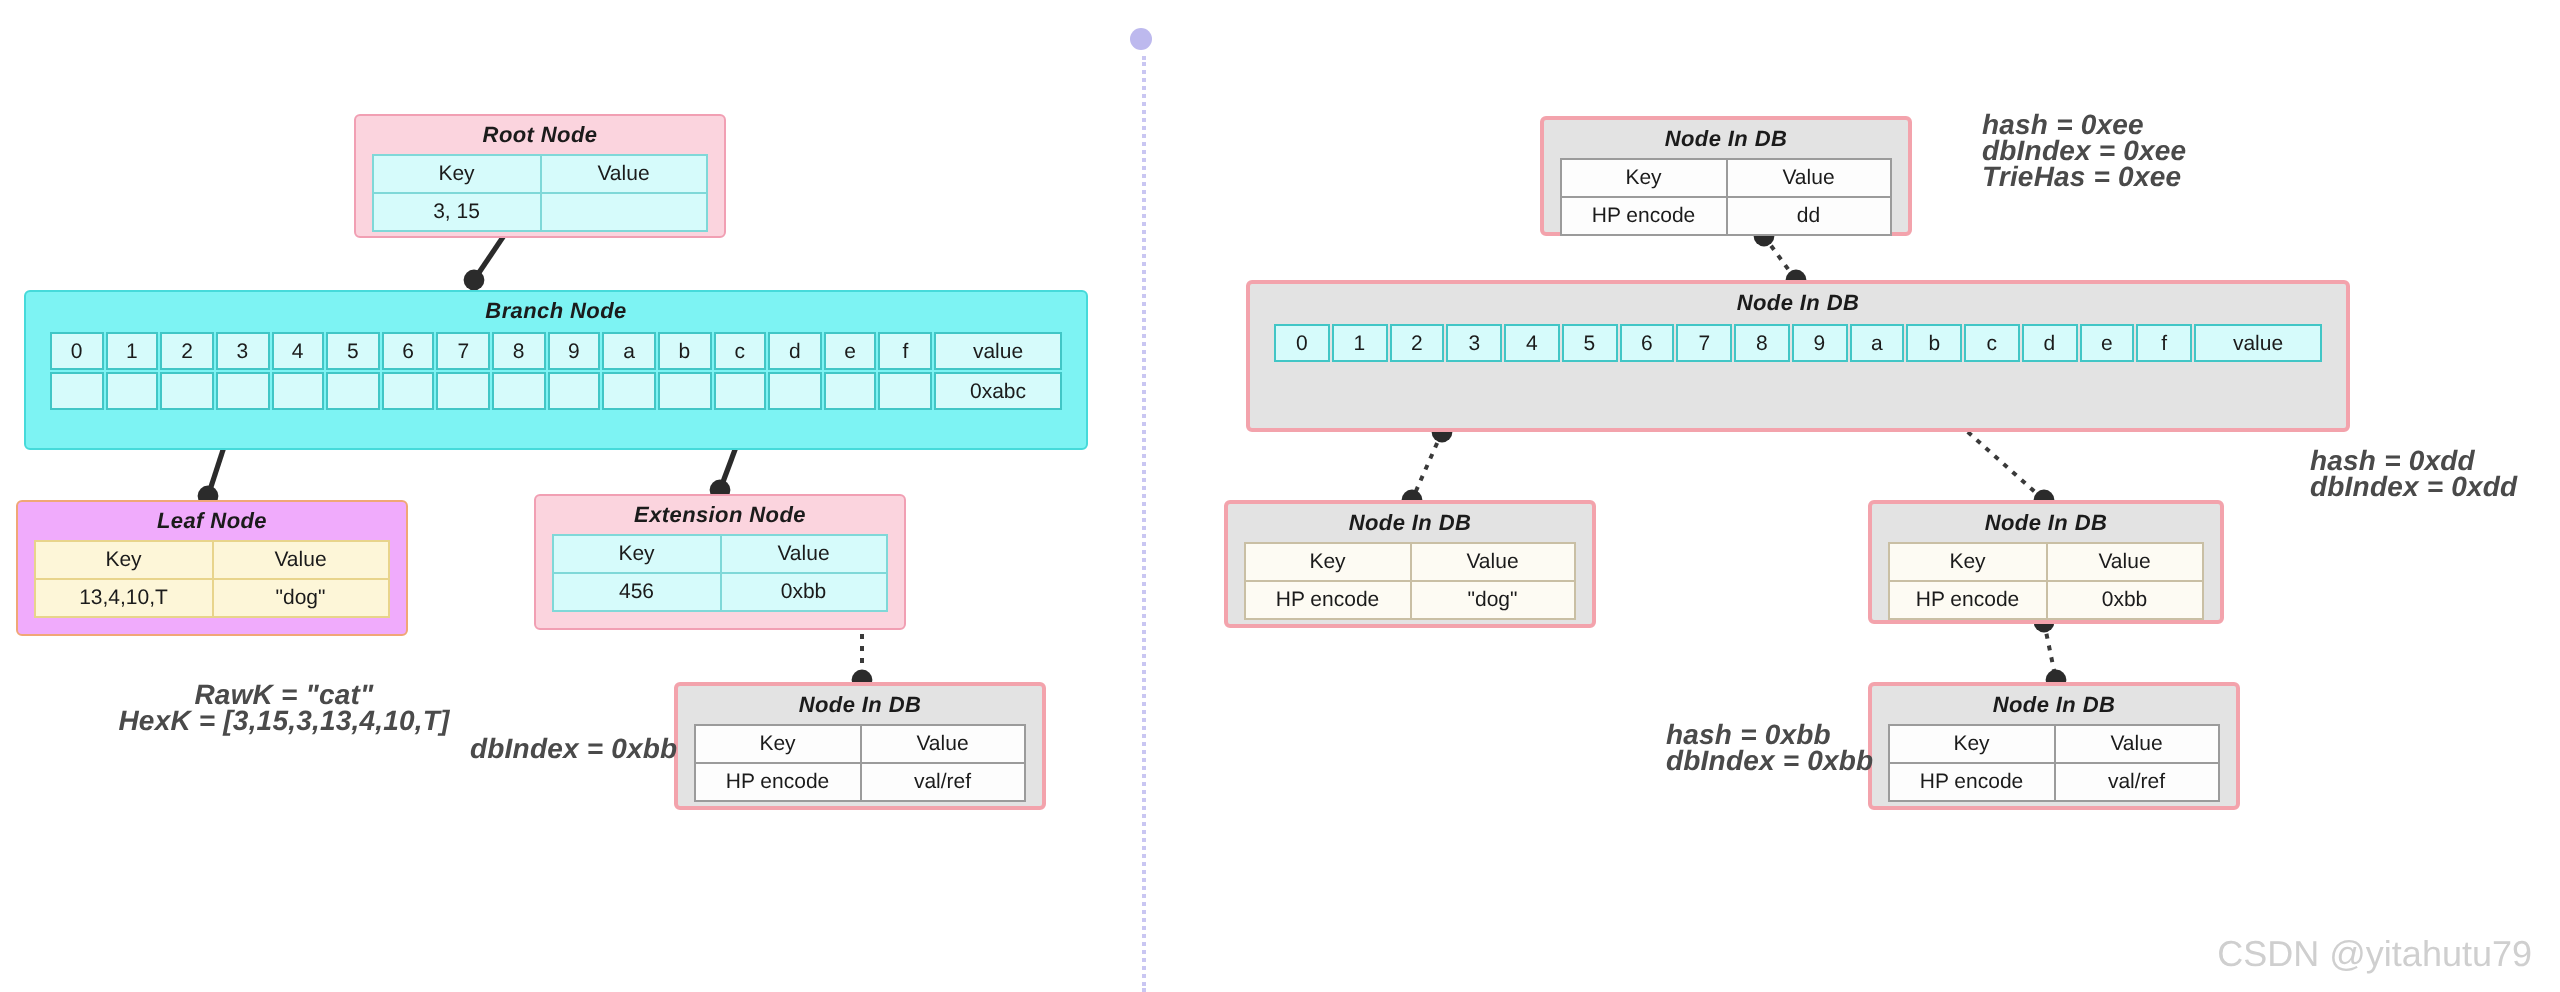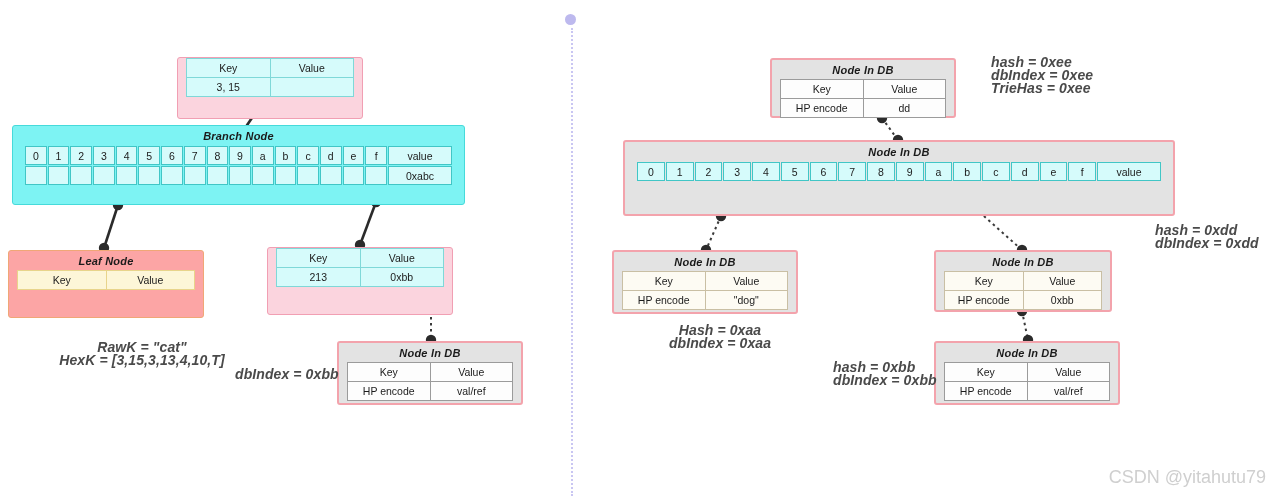--- a/index.html
+++ b/index.html
@@ -20,21 +20,21 @@
   .tbl td{
     font-size:10.5px;text-align:center;color:#1b1b1b;height:16px;padding:1px 2px;
     border:1px solid #9b9b9b;
   }
 
   
   .card.pink{background:#fbd4de;border:1px solid #f19fb3;}
   .card.pink .tbl td{background:#d6fbfb;border:1px solid #7fd8d8;}
 
   
-  .card.orange{background:#fca5a5;border:1px solid #f0a776;}
+  .card.orange{background:#f0abfc;border:1px solid #f0a776;}
   .card.orange .tbl td{background:#fdf6d8;border:1px solid #e8d48b;}
 
   
   .card.cyan{background:#7df3f3;border:1px solid #46dada;}
 
   
   .card.grey{background:#e3e3e3;border:2px solid #f3a3ac;}
   .card.grey .title{color:#1b1b1b;}
   .card.grey .tbl td{background:#fdfdfd;border:1px solid #9b9b9b;}
   .card.grey.tan .tbl td{background:#fdfbf3;border:1px solid #c9bfa4;}
@@ -109,35 +109,36 @@
     <line x1="966" y1="200" x2="1022" y2="250" stroke="#3a3a3a" stroke-width="2" stroke-dasharray="2.5,3.5"></line>
     <circle cx="966" cy="200" r="5.2" fill="#2b2b2b"></circle>
     <circle cx="1022" cy="250" r="5.2" fill="#2b2b2b"></circle>
 
     <line x1="1022" y1="311" x2="1028" y2="340" stroke="#3a3a3a" stroke-width="2" stroke-dasharray="2.5,3.5"></line>
     <circle cx="1022" cy="311" r="5.2" fill="#2b2b2b"></circle>
     <circle cx="1028" cy="340" r="5.2" fill="#2b2b2b"></circle>
   </svg>
 
   <div class="card pink" style="left:177px;top:57px;width:186px;height:62px;">
+    <div class="title">Root Node</div>
     <table class="tbl">
       <tbody>
           <tr>
         <td>Key</td>
         <td>Value</td>
       </tr>
       <tr>
         <td>3, 15</td>
         <td></td>
       </tr>
     </tbody>
       </table>
   </div>
 
-  <div class="card cyan" style="left:12px;top:125px;width:453px;height:80px;">
+  <div class="card cyan" style="left:12px;top:145px;width:532px;height:80px;">
     <div class="title">Branch Node</div>
     <table class="branch-tbl">
       <tbody>
           <tr>
         <td>0</td>
         <td>1</td>
         <td>2</td>
         <td>3</td>
         <td>4</td>
         <td>5</td>
@@ -177,33 +178,38 @@
   </div>
 
   <div class="card orange" style="left:8px;top:250px;width:196px;height:68px;">
     <div class="title">Leaf Node</div>
     <table class="tbl">
       <tbody>
           <tr>
         <td>Key</td>
         <td>Value</td>
       </tr>
+      <tr>
+        <td>13,4,10,T</td>
+        <td>"dog"</td>
+      </tr>
     </tbody>
       </table>
   </div>
 
   <div class="card pink" style="left:267px;top:247px;width:186px;height:68px;">
-    <table class="tbl">
-      <tbody>
-          <tr>
-        <td>Key</td>
-        <td>Value</td>
-      </tr>
-      <tr>
-        <td>213</td>
+    <div class="title">Extension Node</div>
+    <table class="tbl">
+      <tbody>
+          <tr>
+        <td>Key</td>
+        <td>Value</td>
+      </tr>
+      <tr>
+        <td>456</td>
         <td>0xbb</td>
       </tr>
     </tbody>
       </table>
   </div>
 
   <div class="card grey" style="left:337px;top:341px;width:186px;height:64px;">
     <div class="title">Node In DB</div>
     <table class="tbl">
       <tbody>
@@ -315,20 +321,18 @@
       </tr>
     </tbody>
       </table>
   </div>
 
   <div class="note" style="left:991px;top:56px;width:160px;">hash = 0xee
 dbIndex = 0xee
 TrieHas = 0xee</div>
   <div class="note" style="left:1155px;top:224px;width:130px;">hash = 0xdd
 dbIndex = 0xdd</div>
-  <div class="note center" style="left:645px;top:324px;width:150px;">Hash = 0xaa
-dbIndex = 0xaa</div>
   <div class="note" style="left:833px;top:361px;width:130px;font-style:italic;">hash = 0xbb
 dbIndex = 0xbb</div>
 
   <div class="watermark">CSDN @yitahutu79</div>
 
 </div>
 
 </body></html>

